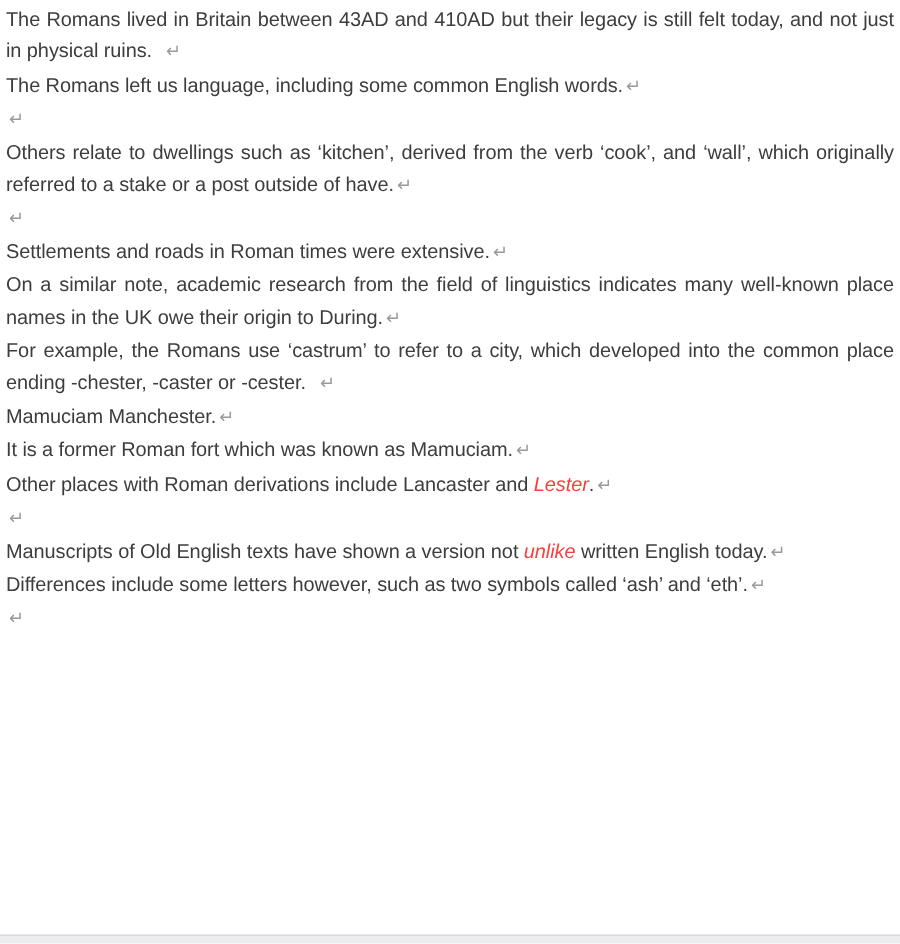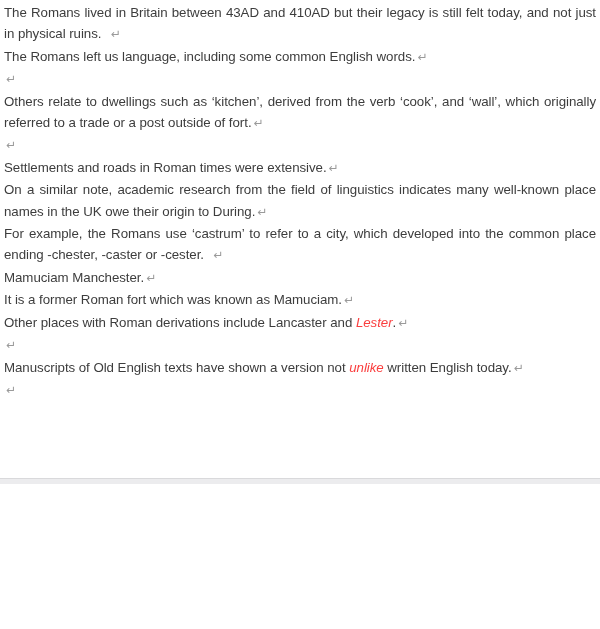--- a/index.html
+++ b/index.html
@@ -9,21 +9,21 @@
   }
   body {
     width: 600px;
     height: 629px;
     overflow: hidden;
     position: relative;
     font-family: "Liberation Sans", sans-serif;
   }
   .page {
     width: 600px;
-    height: 484px;
+    height: 629px;
     position: relative;
     background: #ffffff;
   }
   .text-area {
     position: absolute;
     top: 0;
     left: 0;
     right: 0;
     bottom: 6px;
     padding: 2px 4px 0 4px;
@@ -64,27 +64,28 @@
   }
 </style>
 </head>
 <body>
 
 <div class="page">
   <div class="text-area" id="doc">
       <p class="para"><span class="run">The Romans lived in Britain between 43AD and 410AD but their legacy is still felt today, and not just in physical ruins.&nbsp; </span><span class="mark">↵</span></p>
       <p class="para"><span class="run">The Romans left us language, including some common English words.</span><span class="mark">↵</span></p>
       <p class="para"><span class="mark">↵</span></p>
-      <p class="para"><span class="run">Others relate to dwellings such as ‘kitchen’, derived from the verb ‘cook’, and ‘wall’, which originally referred to a trade or a post outside of fort.</span><span class="mark">↵</span></p>
+      <p class="para"><span class="run">Others relate to dwellings such as ‘kitchen’, derived from the verb ‘cook’, and ‘wall’, which originally referred to a stake or a post outside of have.</span><span class="mark">↵</span></p>
       <p class="para"><span class="mark">↵</span></p>
       <p class="para"><span class="run">Settlements and roads in Roman times were extensive.</span><span class="mark">↵</span></p>
       <p class="para"><span class="run">On a similar note, academic research from the field of linguistics indicates many well-known place names in the UK owe their origin to During.</span><span class="mark">↵</span></p>
       <p class="para"><span class="run">For example, the Romans use ‘castrum’ to refer to a city, which developed into the common place ending -chester, -caster or -cester.&nbsp; </span><span class="mark">↵</span></p>
       <p class="para"><span class="run">Mamuciam Manchester.</span><span class="mark">↵</span></p>
       <p class="para"><span class="run">It is a former Roman fort which was known as Mamuciam.</span><span class="mark">↵</span></p>
       <p class="para"><span class="run">Other places with Roman derivations include Lancaster and </span><span class="run red">Lester</span><span class="run">.</span><span class="mark">↵</span></p>
       <p class="para"><span class="mark">↵</span></p>
       <p class="para"><span class="run">Manuscripts of Old English texts have shown a version not </span><span class="run red">unlike</span><span class="run"> written English today.</span><span class="mark">↵</span></p>
+      <p class="para"><span class="run">Differences include some letters however, such as two symbols called ‘ash’ and ‘eth’.</span><span class="mark">↵</span></p>
       <p class="para"><span class="mark">↵</span></p>
       <p class="para"></p>
     </div>
   <div class="bottom-bar"></div>
 </div>
 
 </body></html>

